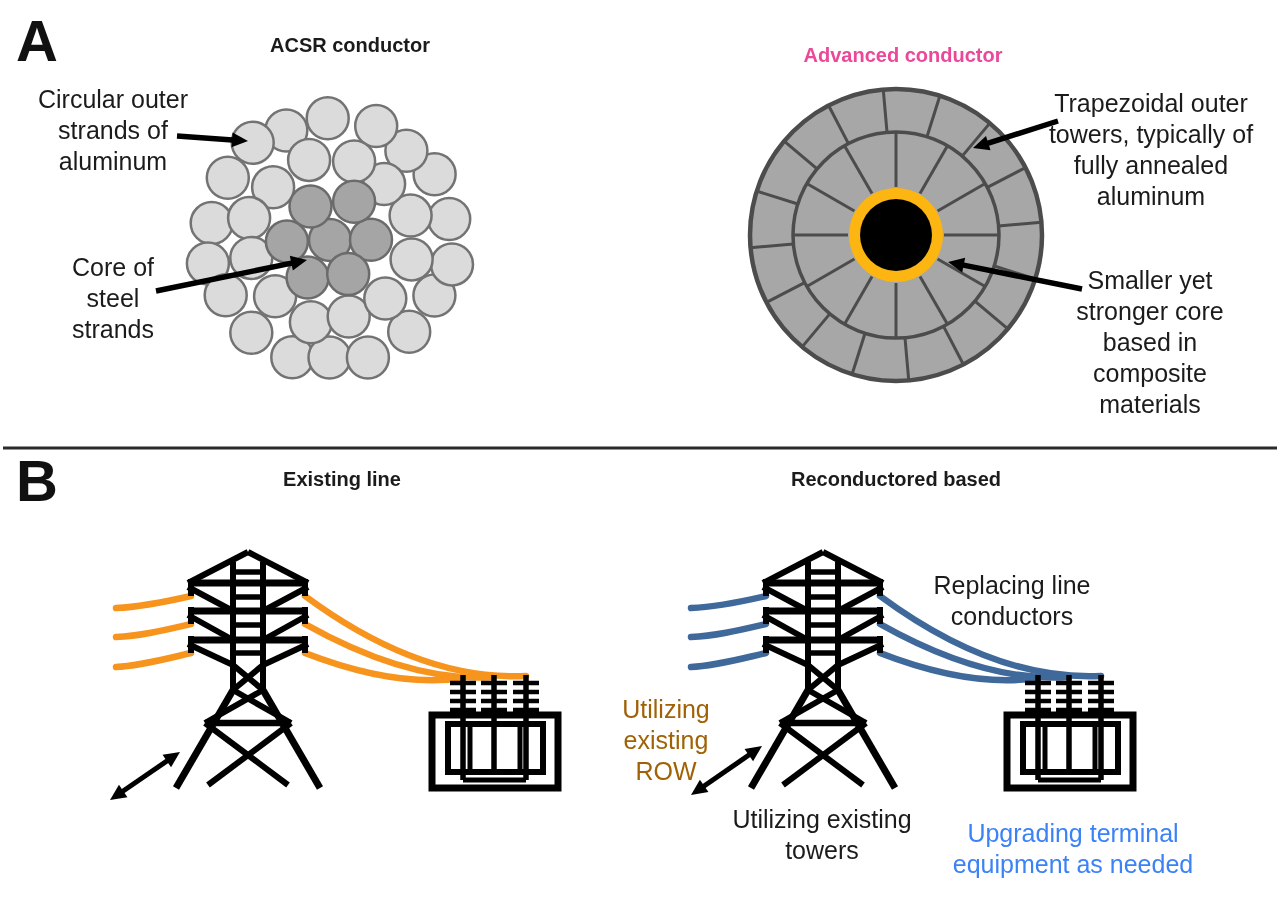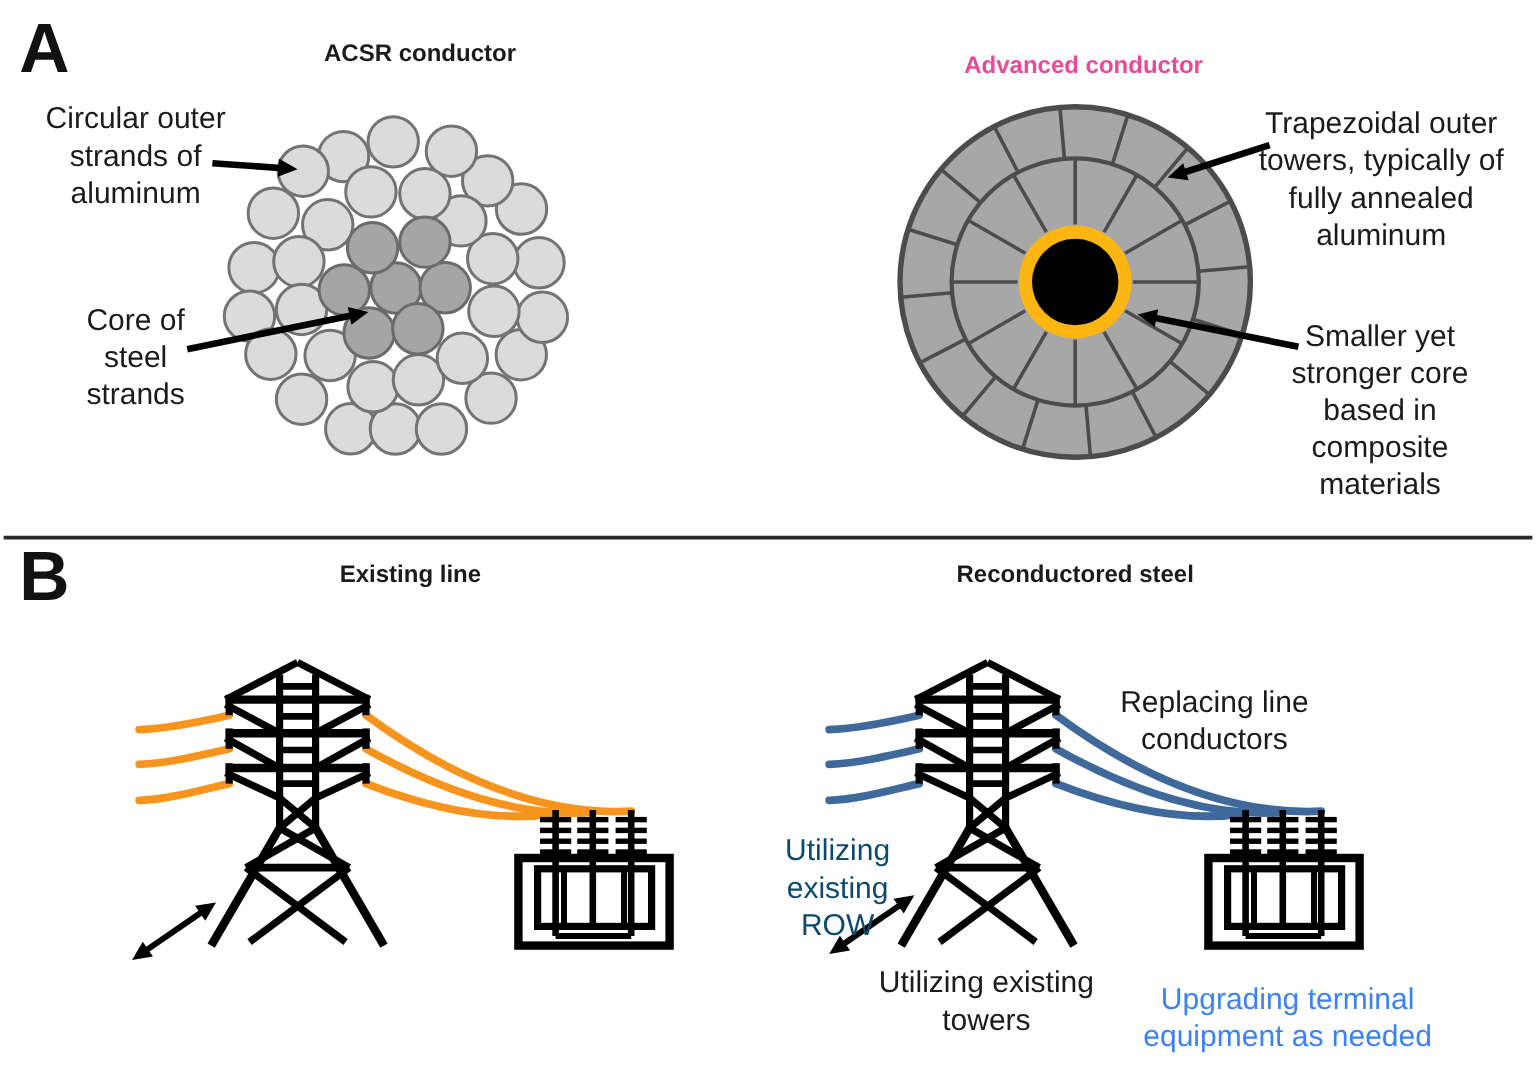--- a/index.html
+++ b/index.html
@@ -256,23 +256,23 @@
 fully annealed
 aluminum</div>
   <div class="label" style="left: 1055px; top: 246px; width: 190px; color: rgb(27, 27, 27); margin-top: 19px;">Smaller yet
 stronger core
 based in
 composite
 materials</div>
 
   <div class="letter" style="left:16px;top:452px;">B</div>
   <div class="title" style="left: 192px; top: 468px; width: 300px; color: rgb(27, 27, 27);">Existing line</div>
-  <div class="title" style="left: 746px; top: 468px; width: 300px; color: rgb(27, 27, 27);">Reconductored steel</div>
+  <div class="title" style="left: 746px; top: 468px; width: 300px; color: rgb(27, 27, 27);">Reconductored based</div>
   <div class="label" style="left: 917px; top: 570px; width: 190px; color: rgb(27, 27, 27);">Replacing line
 conductors</div>
-  <div class="label" style="left: 648px; top: 694px; width: 100px; color: #0c4a6e;">Utilizing
+  <div class="label" style="left: 616px; top: 694px; width: 100px; color: #a16207;">Utilizing
 existing
 ROW</div>
   <div class="label" style="left: 697px; top: 804px; width: 250px; color: rgb(27, 27, 27);">Utilizing existing
 towers</div>
   <div class="label" style="left: 937px; top: 806px; width: 272px; color: #3b82f6; margin-top: 12px;">Upgrading terminal
 equipment as needed</div>
 </div>
 
 </body></html>

